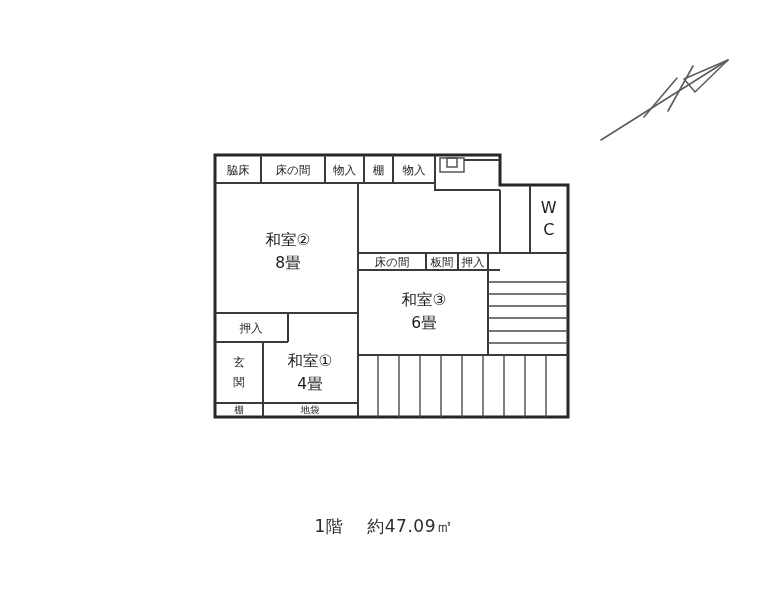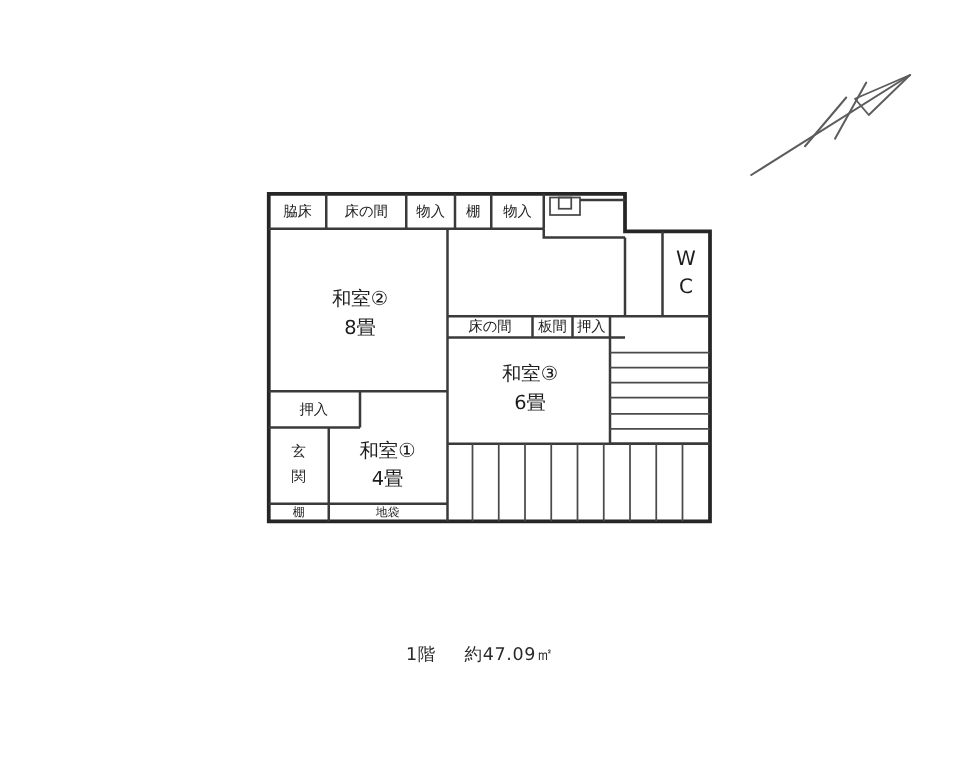--- a/index.html
+++ b/index.html
@@ -69,21 +69,21 @@
     stroke-width: 1.5;
     stroke-linejoin: round;
   }
   .caption {
     position: absolute;
     left: 0;
     top: 515px;
     width: 768px;
     text-align: center;
     font-family: "DejaVu Sans", "Liberation Sans", sans-serif;
-    font-size: 14px;
+    font-size: 17px;
     color: #2b2b2b;
     letter-spacing: 0.5px;
   }
 </style>
 </head>
 <body>
 
 <div id="plan-root">
 
   <svg id="floorplan-svg" viewBox="0 0 780 609" xmlns="http://www.w3.org/2000/svg">

